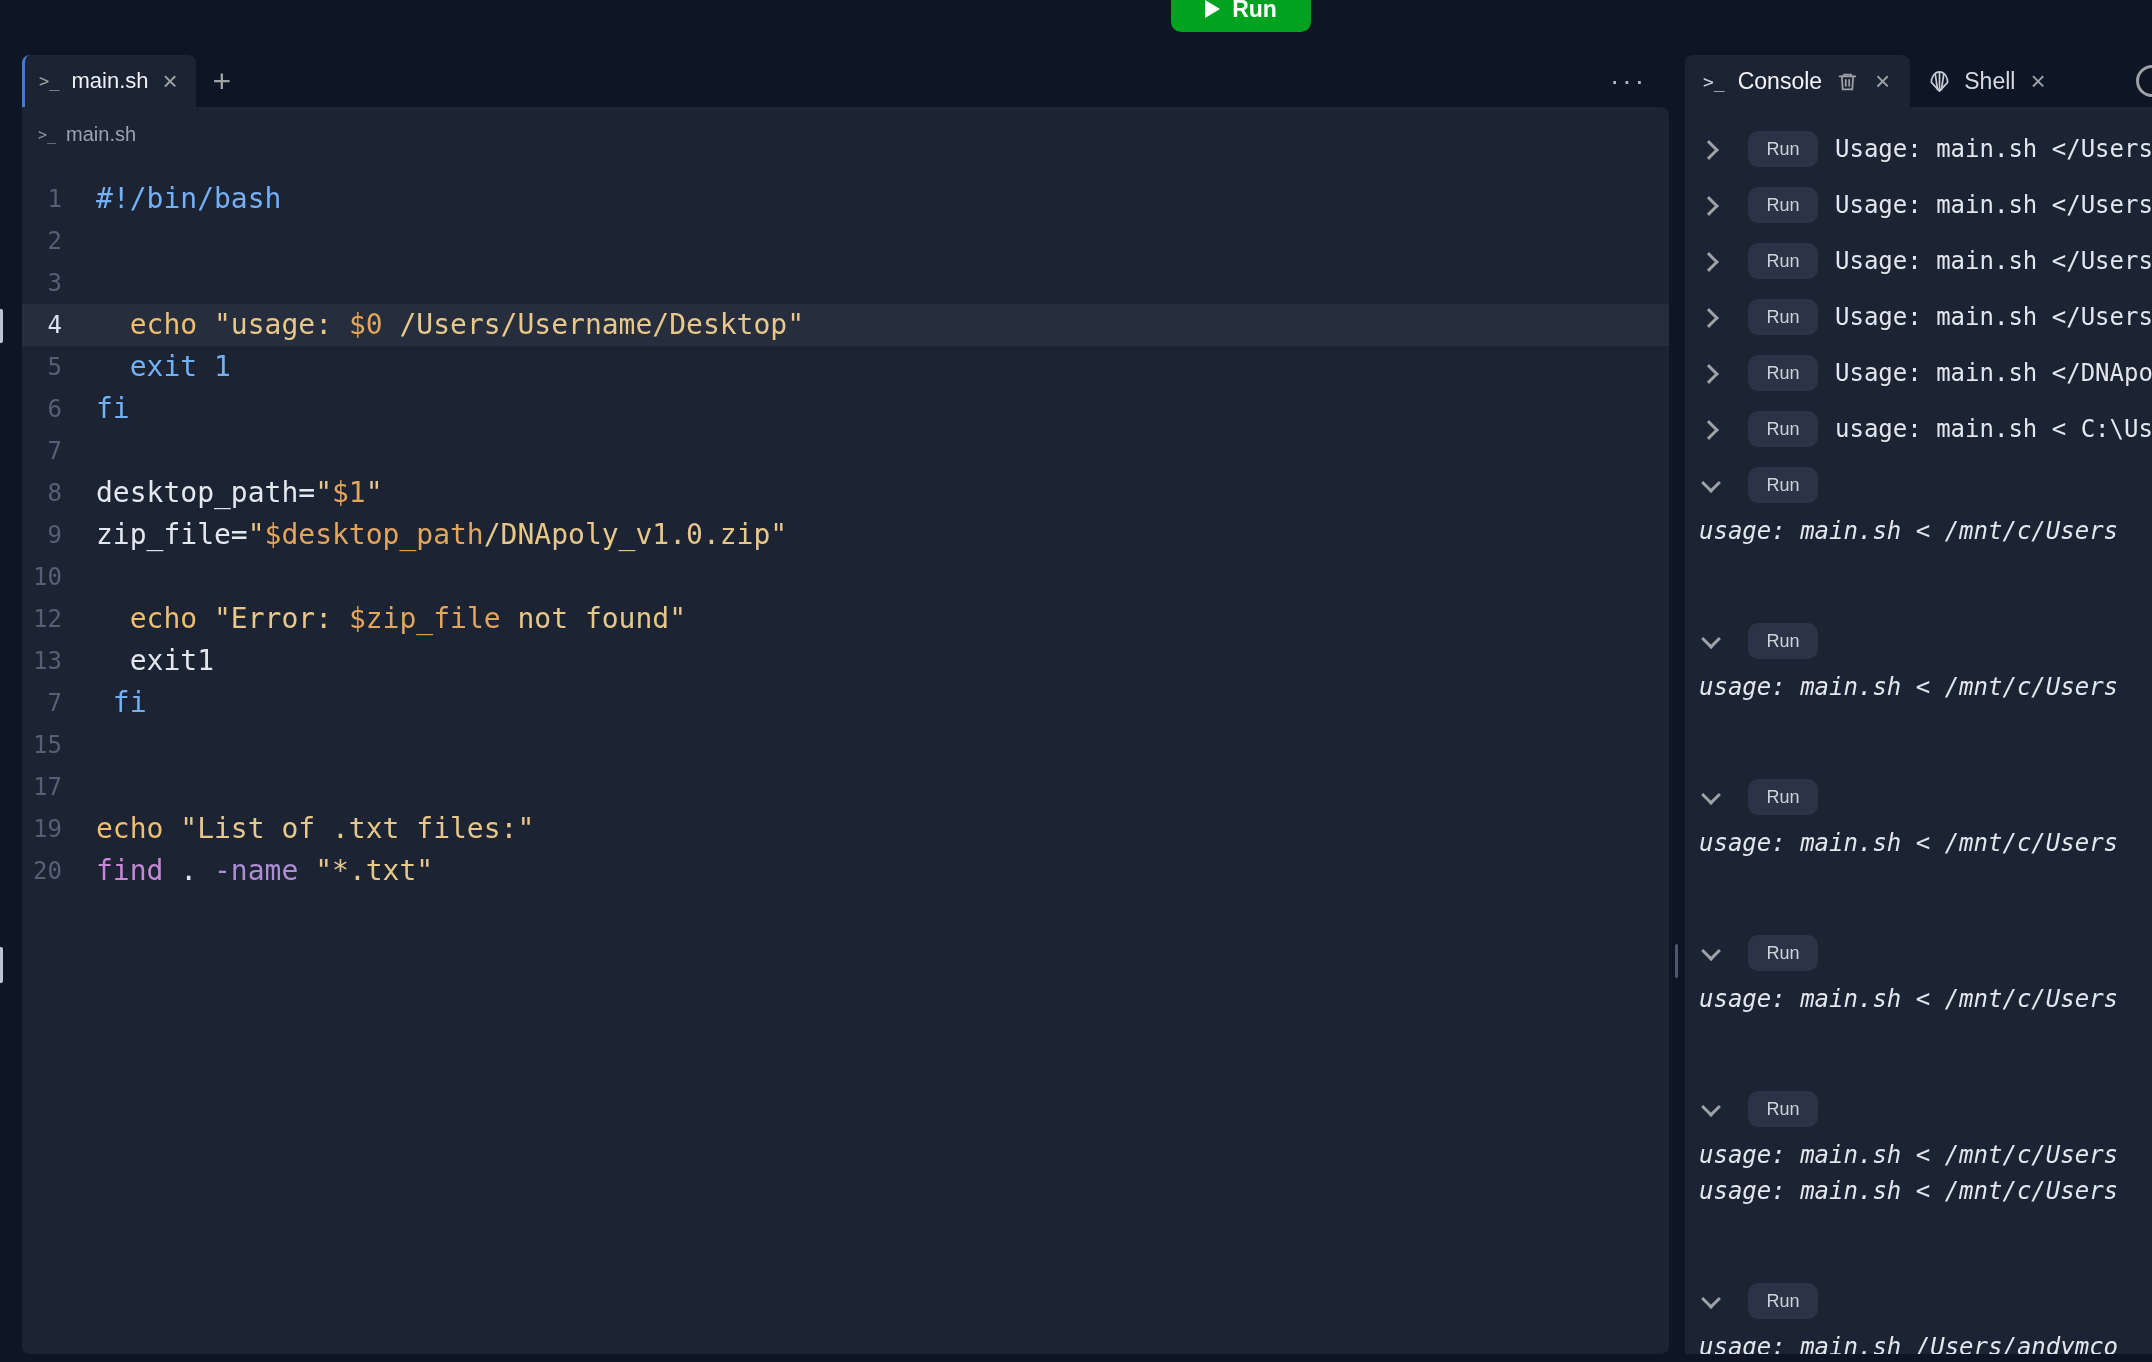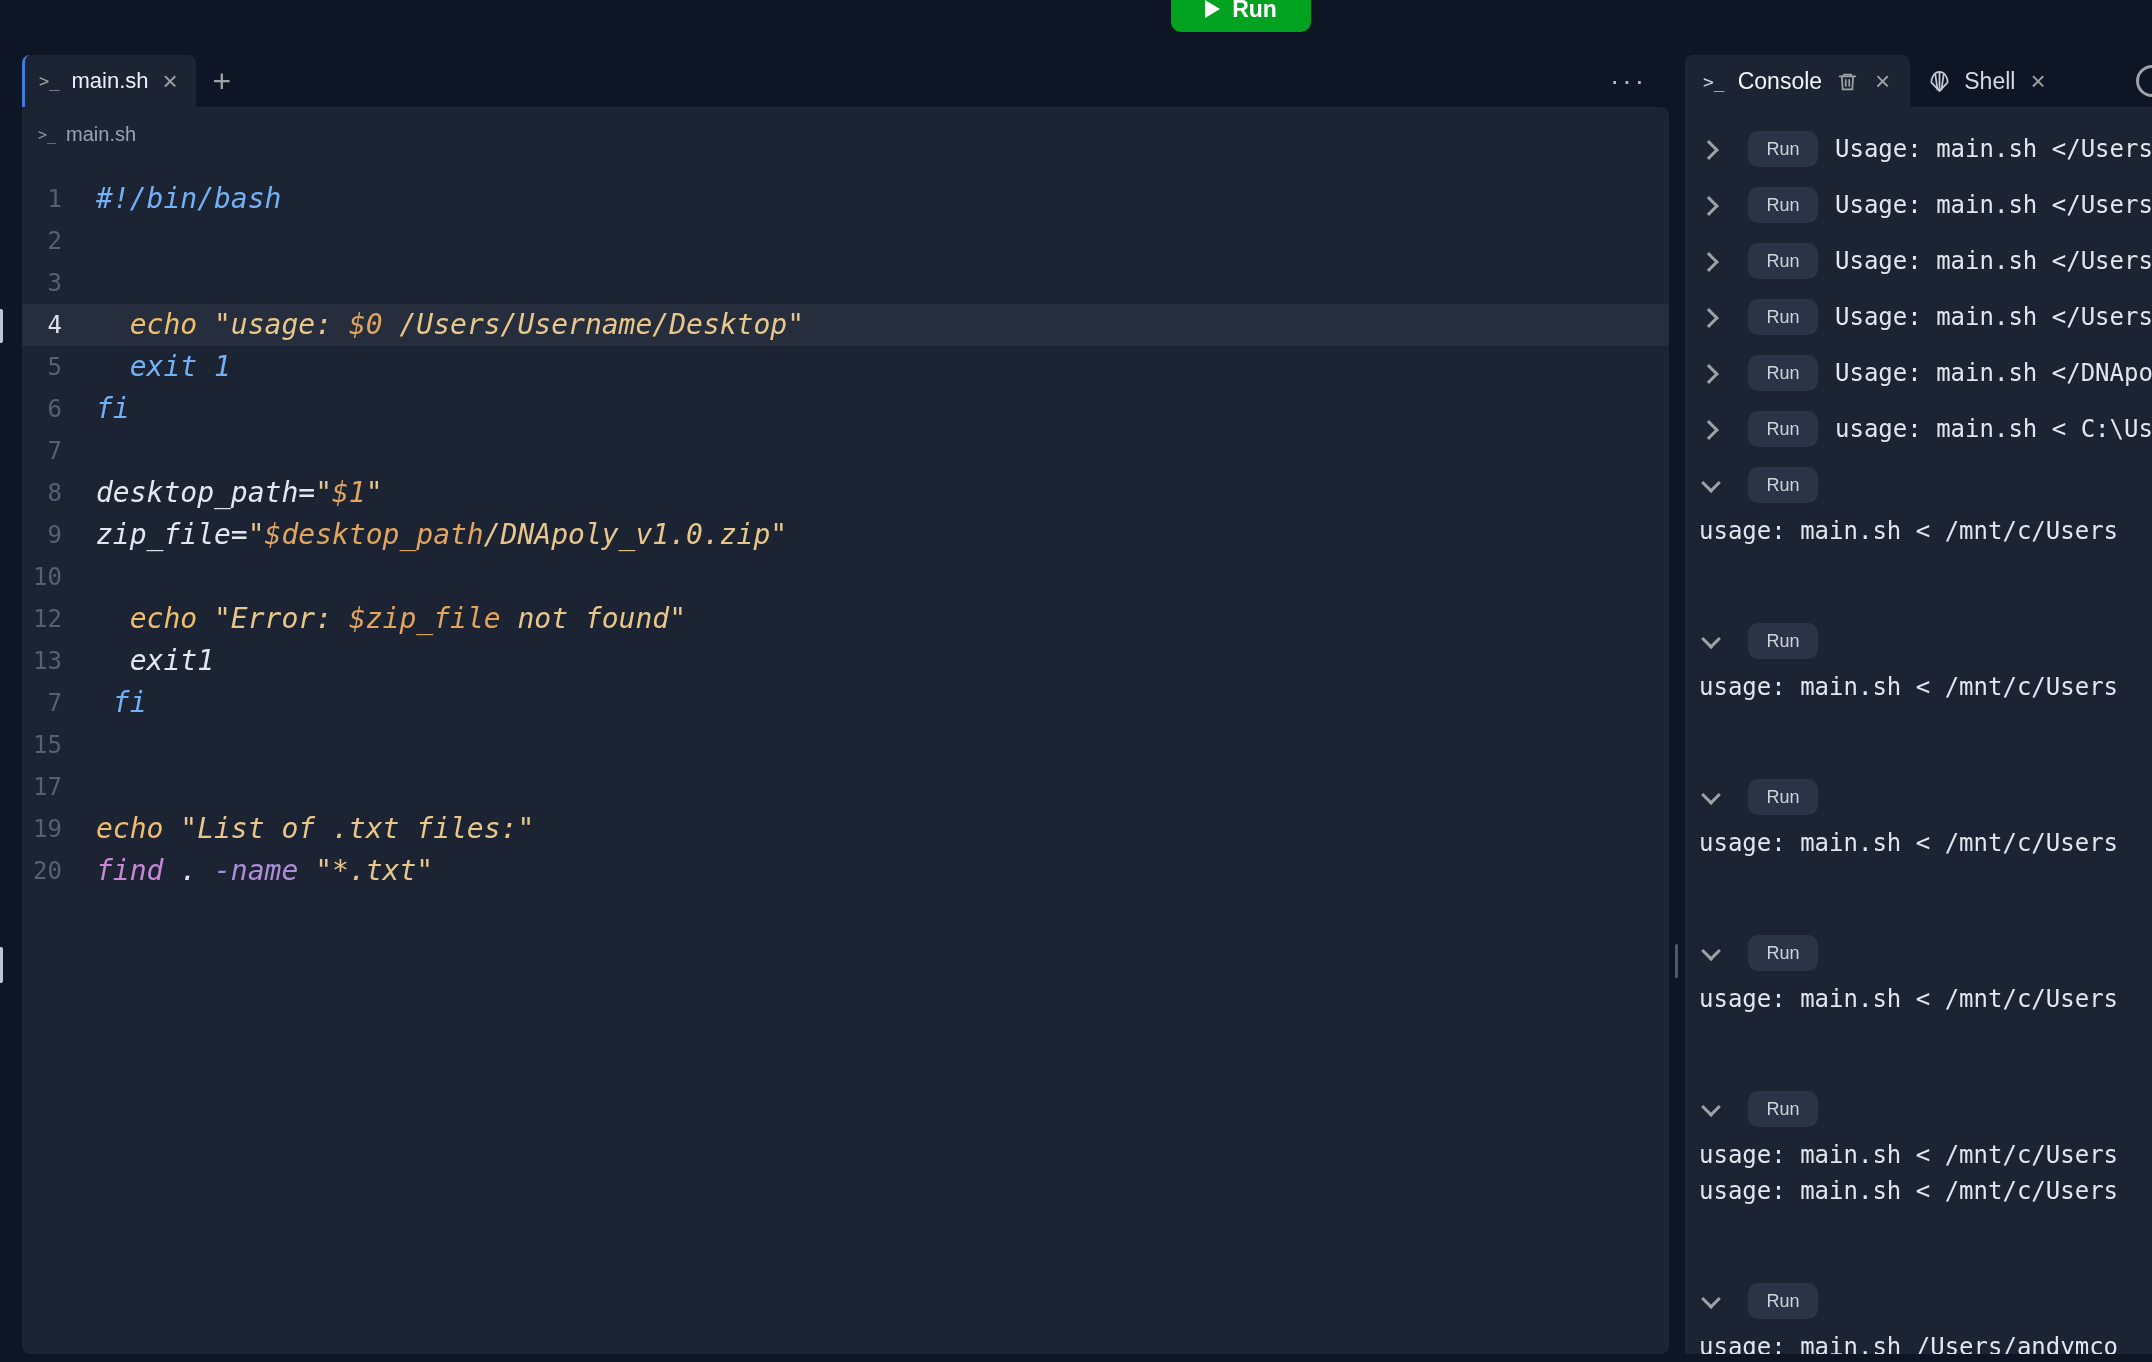--- a/index.html
+++ b/index.html
@@ -36,21 +36,21 @@
                  display:flex; flex-direction:column; }
   .breadcrumb { height:55px; display:flex; align-items:center; gap:10px; padding-left:16px; }
   .crumb-icon { font-family:"DejaVu Sans Mono",monospace; font-size:15px; color:#8491A3; }
   .crumb-file { font-size:20px; color:#99A2B3; }
 
   .code { flex:1; font-family:"DejaVu Sans Mono",monospace; font-size:28px; padding-top:16px; }
   .code-line { display:flex; height:42px; line-height:42px; }
   .code-line.active { background:rgba(210,222,245,0.055); }
   .ln { width:40px; flex:none; text-align:right; font-size:24px; color:#556074; }
   .code-line.active .ln { color:#DCE3EF; }
-  .lc { padding-left:34px; white-space:pre;font-style:italic; }
+  .lc { padding-left:34px; white-space:pre; }
 
   .tok-k{color:#74B0F4} .tok-n{color:#74B0F4} .tok-s{color:#E7C78A} .tok-v{color:#E2A55E}
   .tok-f{color:#EFBE6F} .tok-g{color:#AE8CD6} .tok-c{color:#C688D6} .tok-p{color:#E3E8F0}
 
   
   .divider { width:16px; flex:none; position:relative; }
   .div-grip { position:absolute; left:6px; top:889px; width:3px; height:34px;
               background:#4E5770; border-radius:2px; }
 
   
@@ -71,21 +71,21 @@
   .entry-row { height:56px; display:flex; align-items:center; }
   .chev { width:22px; height:22px; position:relative; flex:none; cursor:pointer; }
   .chev::before { content:''; position:absolute; width:11px; height:11px;
                   border-right:3px solid #9DA2A6; border-bottom:3px solid #9DA2A6; }
   .chev.right::before { left:3px; top:5px; transform:rotate(-45deg); }
   .chev.down::before  { left:5px; top:2px; transform:rotate(45deg); }
   .run-pill { margin-left:27px; width:70px; height:36px; flex:none; background:#2B3346;
               border:none; border-radius:10px; color:#CDD3DC; font-family:"Liberation Sans",sans-serif;
               font-size:18px; cursor:pointer; }
   .entry-text { margin-left:17px; font-size:24px; color:#E2E7EF; white-space:pre; overflow:hidden; }
-  .entry-output { line-height:36px; font-size:24px; color:#E2E7EF; white-space:pre; overflow:hidden; }
+  .entry-output { line-height:36px; font-size:24px; color:#E2E7EF; white-space:pre; overflow:hidden;font-style:italic; }
   .entry-group.expanded { margin-bottom:64px; }
 
   
   .edge-grip { position:absolute; left:0; width:3px; border-radius:0 2px 2px 0; background:#BCC4D4; }
   .edge-grip.g1 { top:309px; height:34px; }
   .edge-grip.g2 { top:947px; height:36px; }
 </style>
 </head>
 <body>
 

